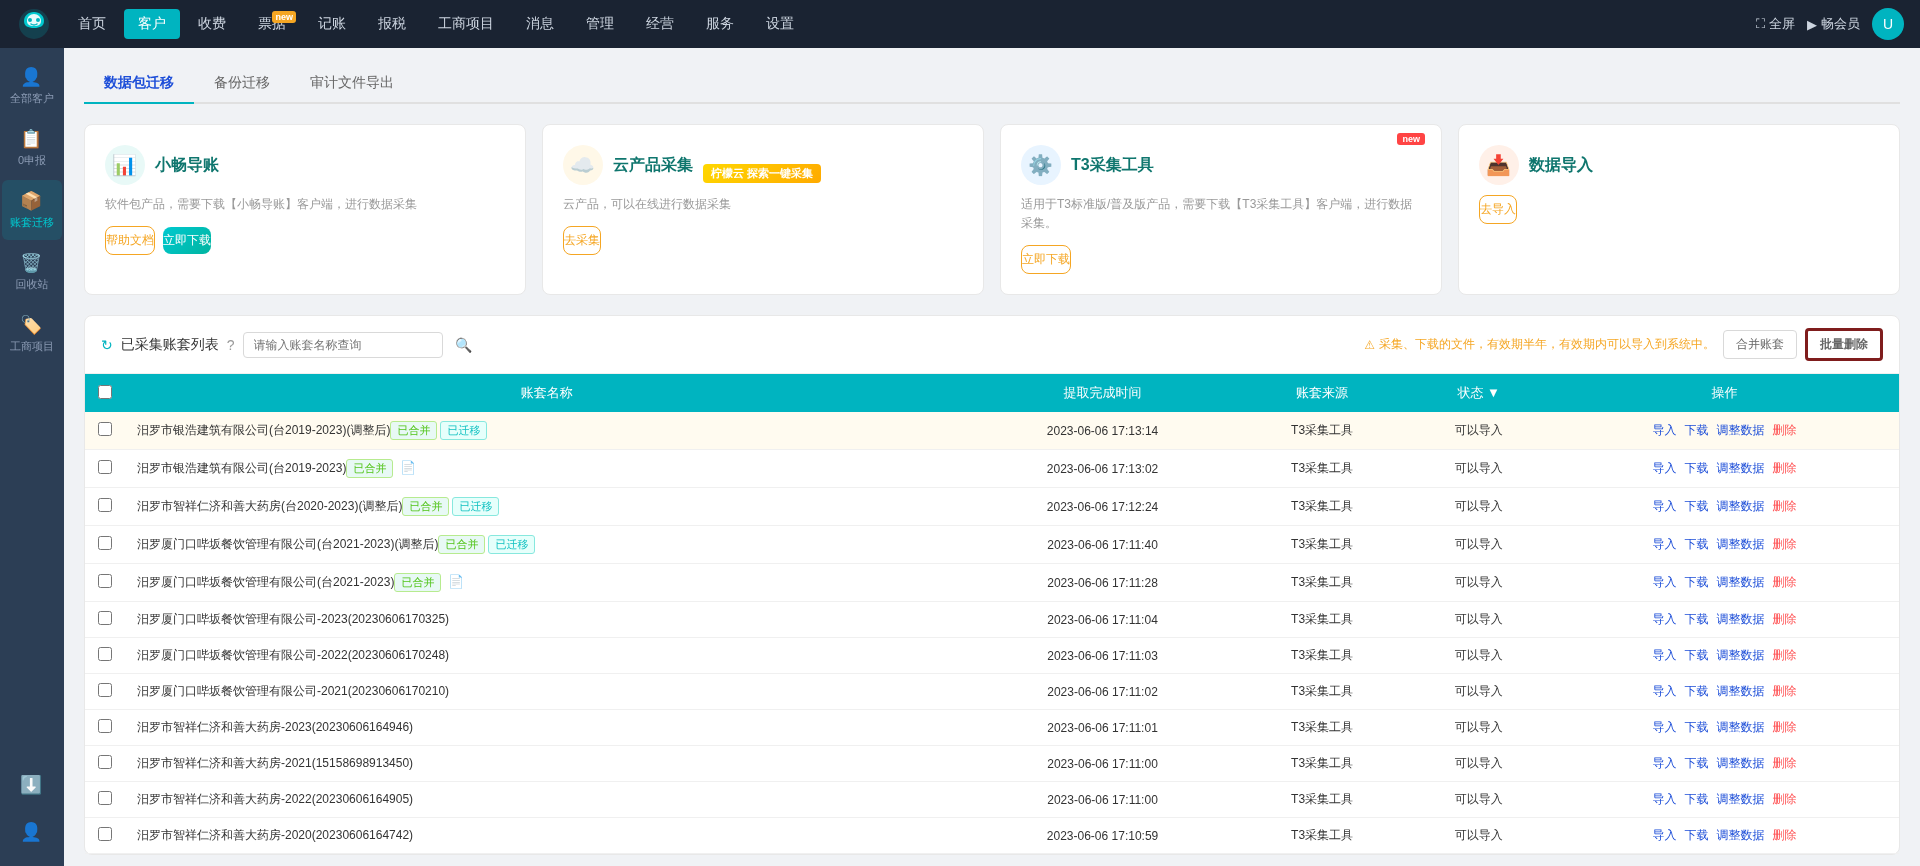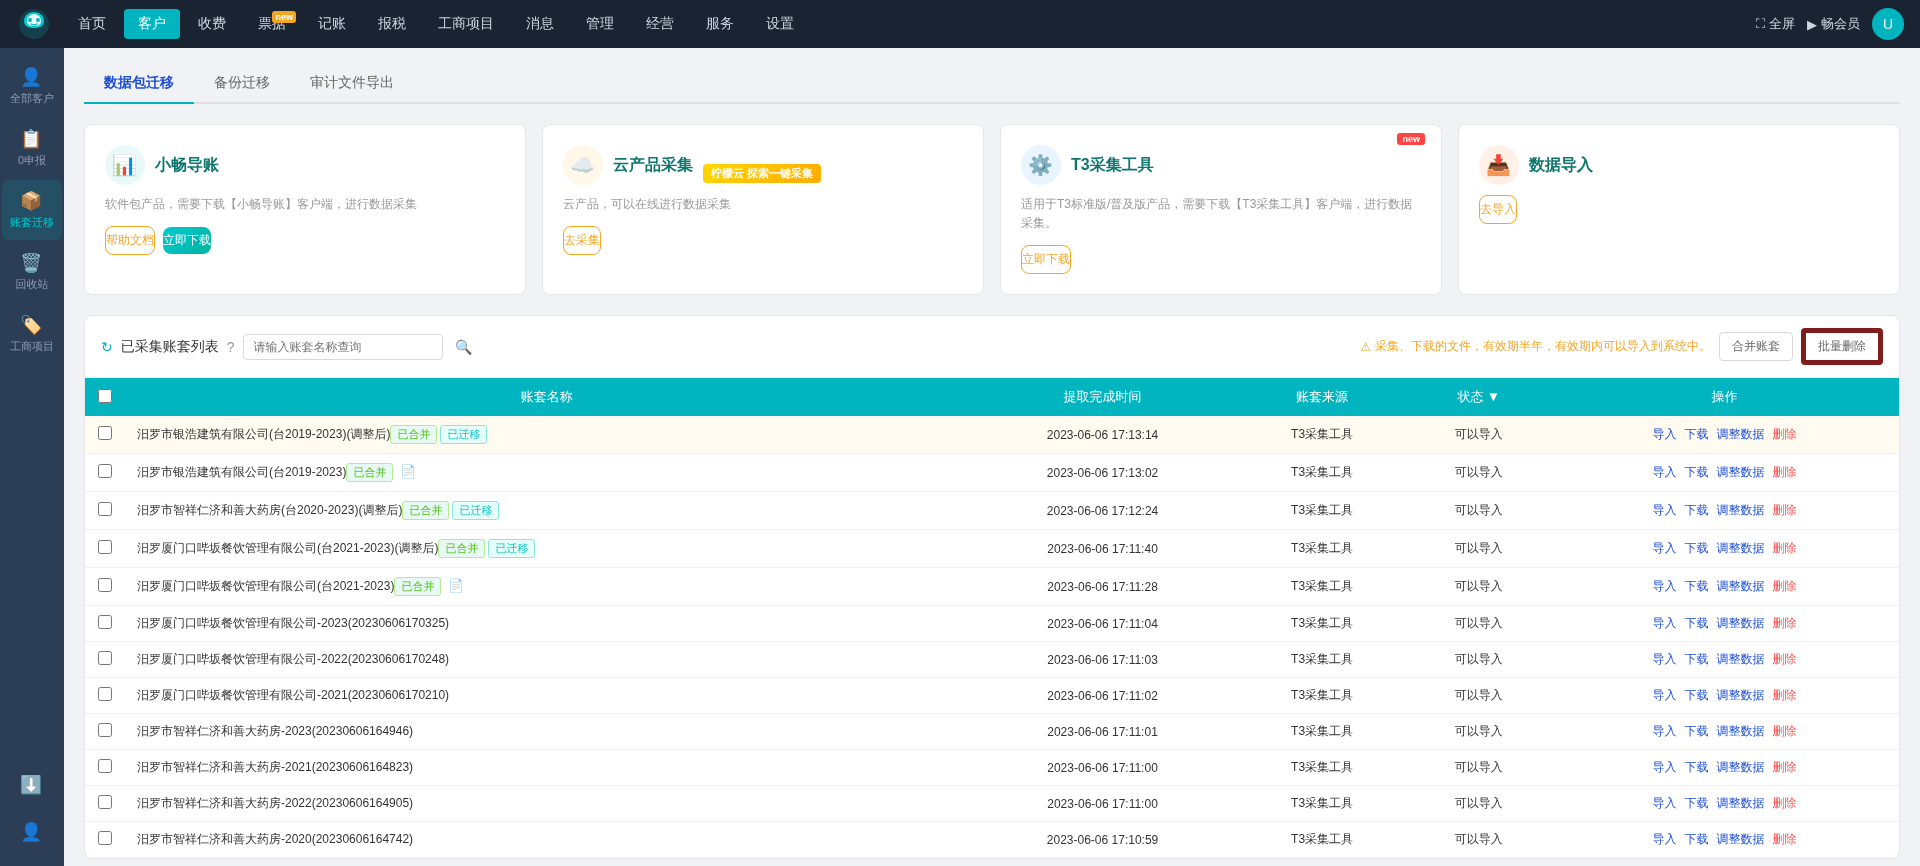--- a/index.html
+++ b/index.html
@@ -100,21 +100,21 @@
     .help-icon { color: #999; cursor: pointer; font-size: 14px; }
     .search-input {
       border: 1px solid #d9d9d9; border-radius: 4px; padding: 5px 10px;
       font-size: 12px; width: 200px; outline: none;
     }
     .search-btn {
       background: none; border: none; cursor: pointer; color: #999; font-size: 14px; padding: 5px;
     }
     .info-tip { color: #f5a623; font-size: 12px; display: flex; align-items: center; gap: 4px; }
     .btn-merge { border: 1px solid #d9d9d9; background: #fff; padding: 5px 12px; border-radius: 4px; cursor: pointer; font-size: 12px; color: #666; }
-    .btn-batch-del { border: 5px solid #7f1d1d; background: #fff; padding: 5px 12px; border-radius: 4px; cursor: pointer; font-size: 12px; color: #666; }
+    .btn-batch-del { border: 3px solid #7f1d1d; background: #fff; padding: 5px 12px; border-radius: 4px; cursor: pointer; font-size: 12px; color: #666; font-weight: bold; }
 
     
     .data-table { width: 100%; border-collapse: collapse; }
     .data-table thead tr { background: #00b4c0; color: #fff; }
     .data-table thead th {
       padding: 10px 12px; text-align: center; font-weight: 500; font-size: 13px;
       border: none;
     }
     .data-table thead th:first-child { width: 40px; }
     .data-table tbody tr { border-bottom: 1px solid #f0f0f0; }
@@ -362,21 +362,21 @@
           <tr>
             <td style="text-align: center;"><input type="checkbox" class="checkbox" style=""></td>
             <td>汨罗市智祥仁济和善大药房-2023(20230606164946)</td>
             <td>2023-06-06 17:11:01</td>
             <td>T3采集工具</td>
             <td class="status-can-import">可以导入</td>
             <td><span class="action-link">导入</span><span class="action-link">下载</span><span class="action-link">调整数据</span><span class="action-link danger">删除</span></td>
           </tr>
           <tr>
             <td style="text-align: center;"><input type="checkbox" class="checkbox" style=""></td>
-            <td>汨罗市智祥仁济和善大药房-2021(20230606164823)</td>
+            <td>汨罗市智祥仁济和善大药房-2021(15158698913450)</td>
             <td>2023-06-06 17:11:00</td>
             <td>T3采集工具</td>
             <td class="status-can-import">可以导入</td>
             <td><span class="action-link">导入</span><span class="action-link">下载</span><span class="action-link">调整数据</span><span class="action-link danger">删除</span></td>
           </tr>
           <tr>
             <td style="text-align: center;"><input type="checkbox" class="checkbox" style=""></td>
             <td>汨罗市智祥仁济和善大药房-2022(20230606164905)</td>
             <td>2023-06-06 17:11:00</td>
             <td>T3采集工具</td>

